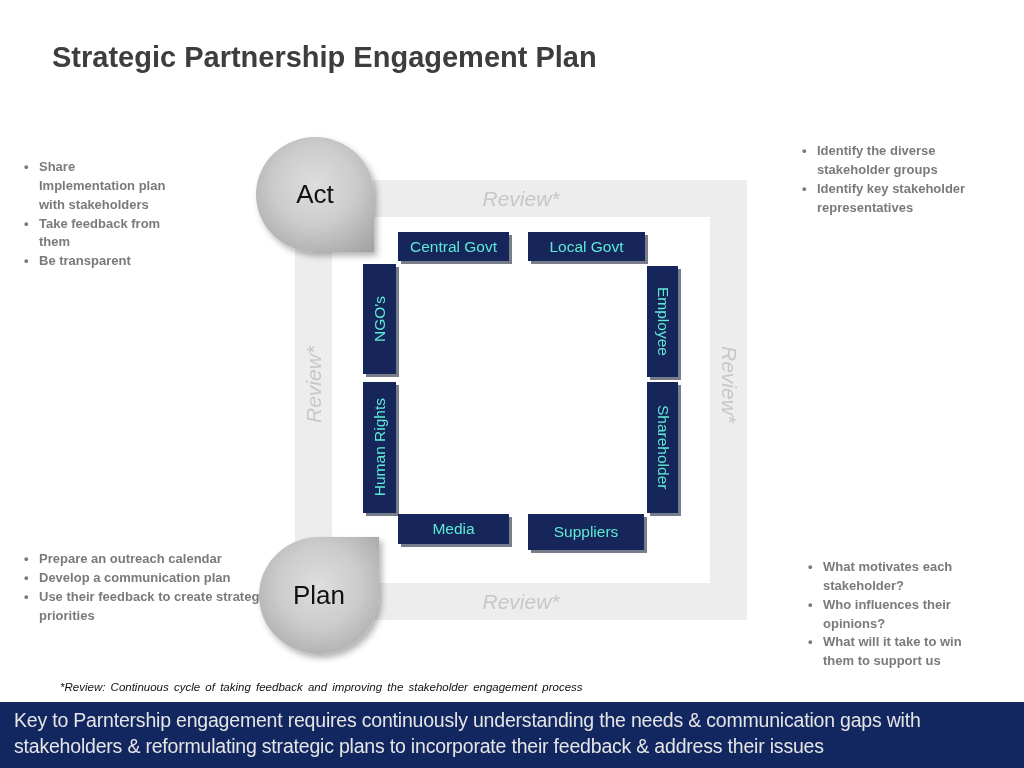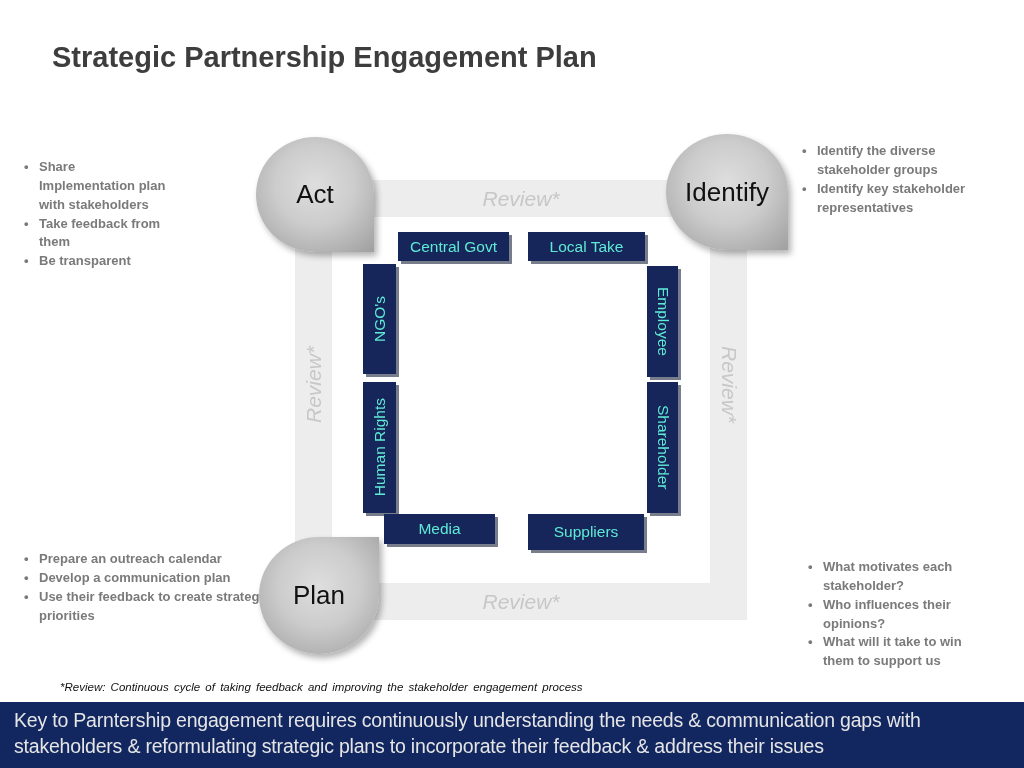--- a/index.html
+++ b/index.html
@@ -42,21 +42,21 @@
     position:absolute;z-index:3;background:#17265a;color:#5eead4;
     display:flex;align-items:center;justify-content:center;
     font-size:15.5px;box-shadow:3px 3px 0 rgba(10,18,46,0.55);
   }
   .sbox-central{left:398px;top:232px;width:111px;height:29px;}
   .sbox-local{left:528px;top:232px;width:117px;height:29px;}
   .sbox-ngos{left:363px;top:264px;width:33px;height:110px;}
   .sbox-human{left:363px;top:382px;width:33px;height:131px;}
   .sbox-employee{left:647px;top:266px;width:31px;height:111px;}
   .sbox-shareholder{left:647px;top:382px;width:31px;height:131px;}
-  .sbox-media{left:384px;top:514px;width:111px;height:30px;}
+  .sbox-media{left:398px;top:514px;width:111px;height:30px;}
   .sbox-suppliers{left:528px;top:514px;width:116px;height:36px;}
   
   .notes{
     position:absolute;z-index:2;margin:0;padding:0;list-style:none;
     color:#7a7a7a;font-weight:bold;font-size:13px;line-height:1.45;
   }
   .notes li{position:relative;padding-left:17px;}
   .notes li::before{content:"\2022";position:absolute;left:2px;top:0;}
   .notes-act{left:22px;top:142px;width:150px;margin-top:16px;}
   .notes-identify{left:800px;top:142px;width:205px;}
@@ -86,32 +86,29 @@
   <div class="review review-left">
     <span class="vtext-up">Review*</span>
   </div>
   <div class="review review-right">
     <span class="vtext-down">Review*</span>
   </div>
 
   <div class="node node-act">
     <span>Act</span>
   </div>
-  <div class="node node-identify">
-    <span>Identify</span>
-  </div>
   <div class="node node-plan">
     <span>Plan</span>
   </div>
 
   <div class="sbox sbox-central">
     <span>Central Govt</span>
   </div>
   <div class="sbox sbox-local">
-    <span>Local Take</span>
+    <span>Local Govt</span>
   </div>
   <div class="sbox sbox-ngos">
     <span class="vtext-up">NGO's</span>
   </div>
   <div class="sbox sbox-human">
     <span class="vtext-up">Human Rights</span>
   </div>
   <div class="sbox sbox-employee">
     <span class="vtext-down">Employee</span>
   </div>

